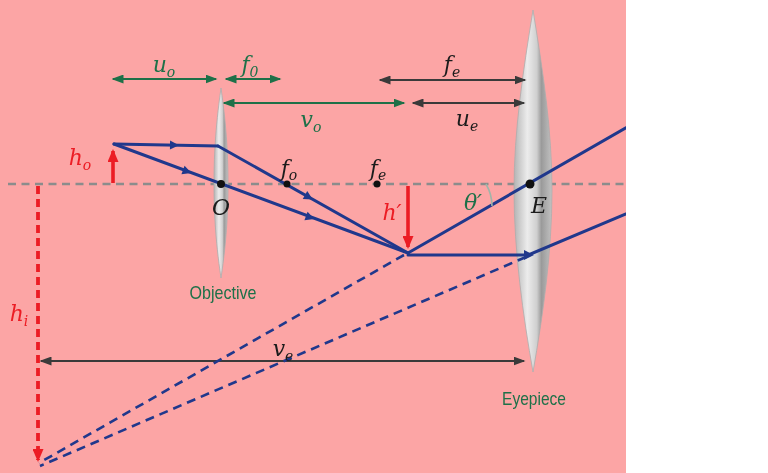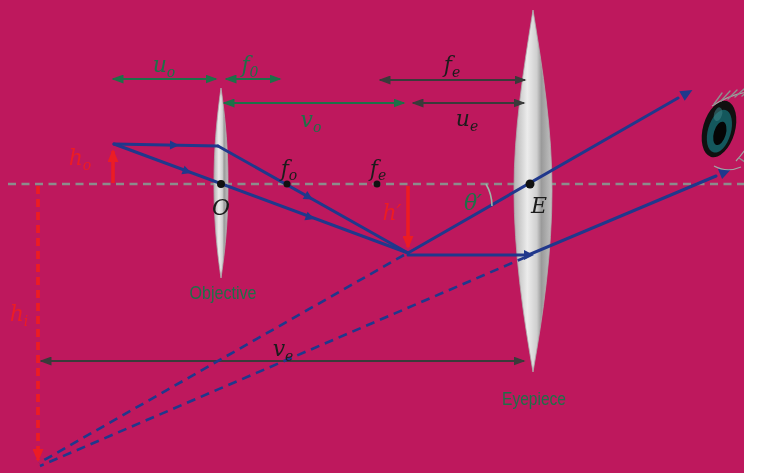--- a/index.html
+++ b/index.html
@@ -1,16 +1,16 @@
 <!DOCTYPE html>
 <html style="--green: #1e7048; --blue: #20388c; --red: #ec1c24; --dark: #3a3a3a; --axis: #8c8c8c; --arc: #9fb5a9;"><head>
 <meta charset="utf-8">
 <style>
   html,body{margin:0;padding:0;background:#fff;}
-  .stage{position:relative;width:744px;height:473px;background:#be185d;overflow:hidden;
+  .stage{position:relative;width:626px;height:473px;background:#fca5a5;overflow:hidden;
          font-family:"DejaVu Serif",serif;}
   svg{display:block;}
   
   .axis      {stroke:var(--axis,#8c8c8c);stroke-width:2.4;stroke-dasharray:8 5.5;fill:none;}
   .ray       {stroke:var(--blue,#1f3b8e);stroke-width:3;fill:none;stroke-linecap:round;}
   .ray-dash  {stroke:var(--blue,#1f3b8e);stroke-width:2.6;stroke-dasharray:9 6;fill:none;}
   .fl-blue   {fill:var(--blue,#1f3b8e);}
   .meas-g    {stroke:var(--green,#1e7048);stroke-width:2.2;fill:none;}
   .meas-d    {stroke:var(--dark,#3a3a3a);stroke-width:2.2;fill:none;}
   .fl-green  {fill:var(--green,#1e7048);}

